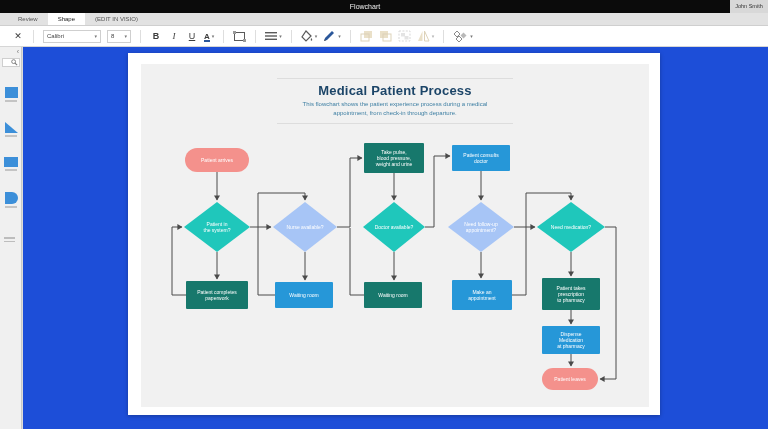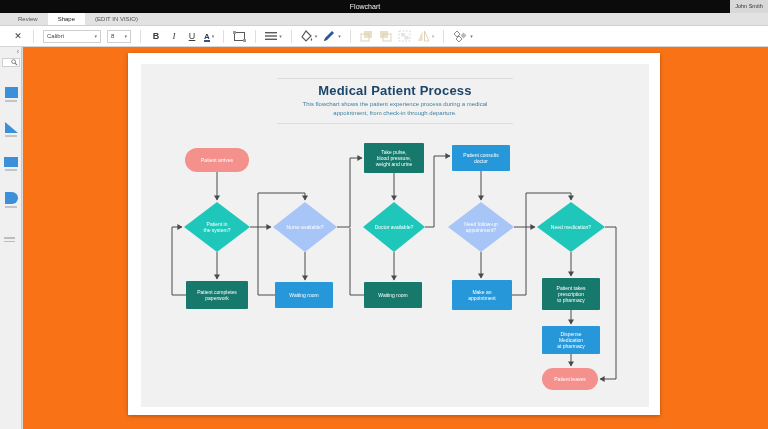--- a/index.html
+++ b/index.html
@@ -44,21 +44,21 @@
   .thumb { position:absolute; left:3px; width:16px; display:flex; flex-direction:column; align-items:center; gap:2px; }
   .thumb .cap { width:12px; height:2px; background:#c4c4c4; }
   .shape-sq   { width:13px; height:11px; background:#3c8fd9; }
   .shape-tri  { width:0; height:0; border-left:13px solid #3c8fd9; border-top:11px solid transparent; }
   .shape-rect { width:14px; height:10px; background:#3c8fd9; }
   .shape-d    { width:13px; height:12px; background:#3c8fd9; border-radius:0 7px 7px 0; }
   .more-bars  { position:absolute; left:4px; display:flex; flex-direction:column; gap:2px; }
   .more-bars i { width:11px; height:1.5px; background:#bdbdbd; display:block; }
 
   
-  .canvas { position:absolute; left:23px; top:47px; width:745px; height:382px; background:#f97316;padding-left:36px; }
+  .canvas { position:absolute; left:23px; top:47px; width:745px; height:382px; background:#1d4ed8;padding-left:36px; }
   .page { position:absolute; left:105px; top:6px; width:532px; height:362px; background:#ffffff;
     box-shadow:0 1px 4px rgba(0,0,0,.28); }
   .panel { position:absolute; left:13px; top:11px; right:11px; bottom:8px; background:#f1f1f1; }
   .titleblock { width:236px; margin:14px auto 0 auto; text-align:center; }
   .titleblock .rule { border-top:1px solid #dddddd; height:0; margin:3px 0; }
   .doc-title { font-size:13px; font-weight:bold; color:#1c4568; letter-spacing:.2px; padding:1px 0 2px 0; }
   .doc-sub { font-size:6px; color:#3e7fa3; line-height:1.45; padding:0 10px 3px 10px; }
 
   
   #diagram { position:absolute; left:0; top:0; width:768px; height:429px; }

